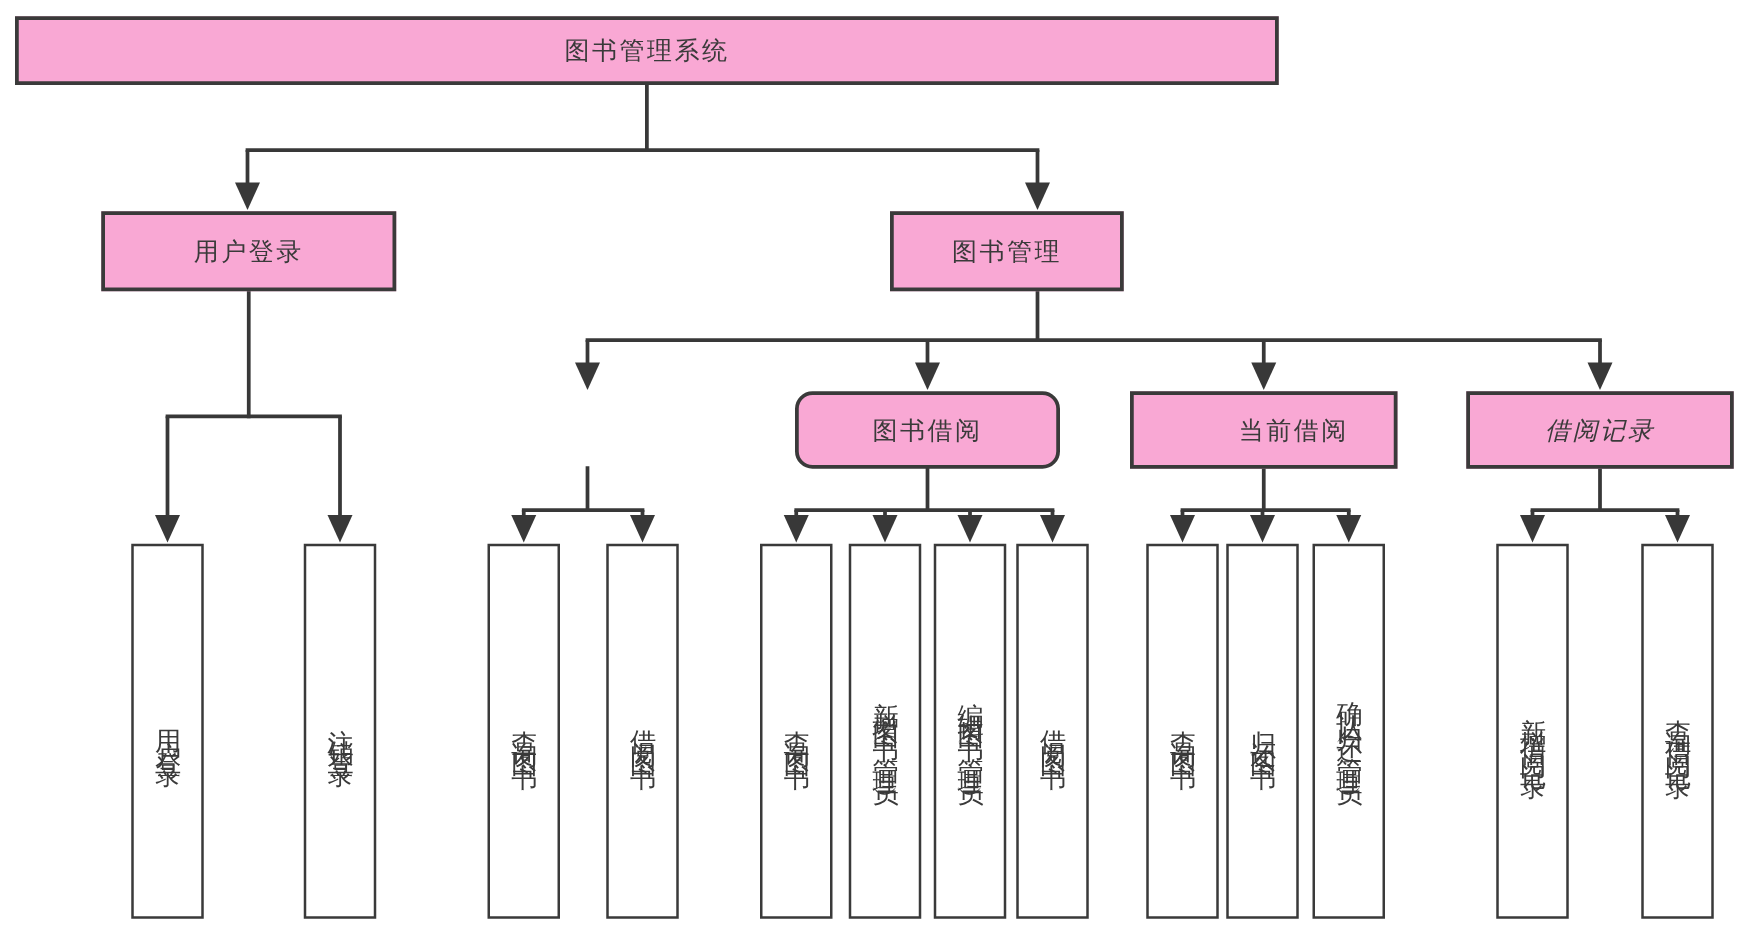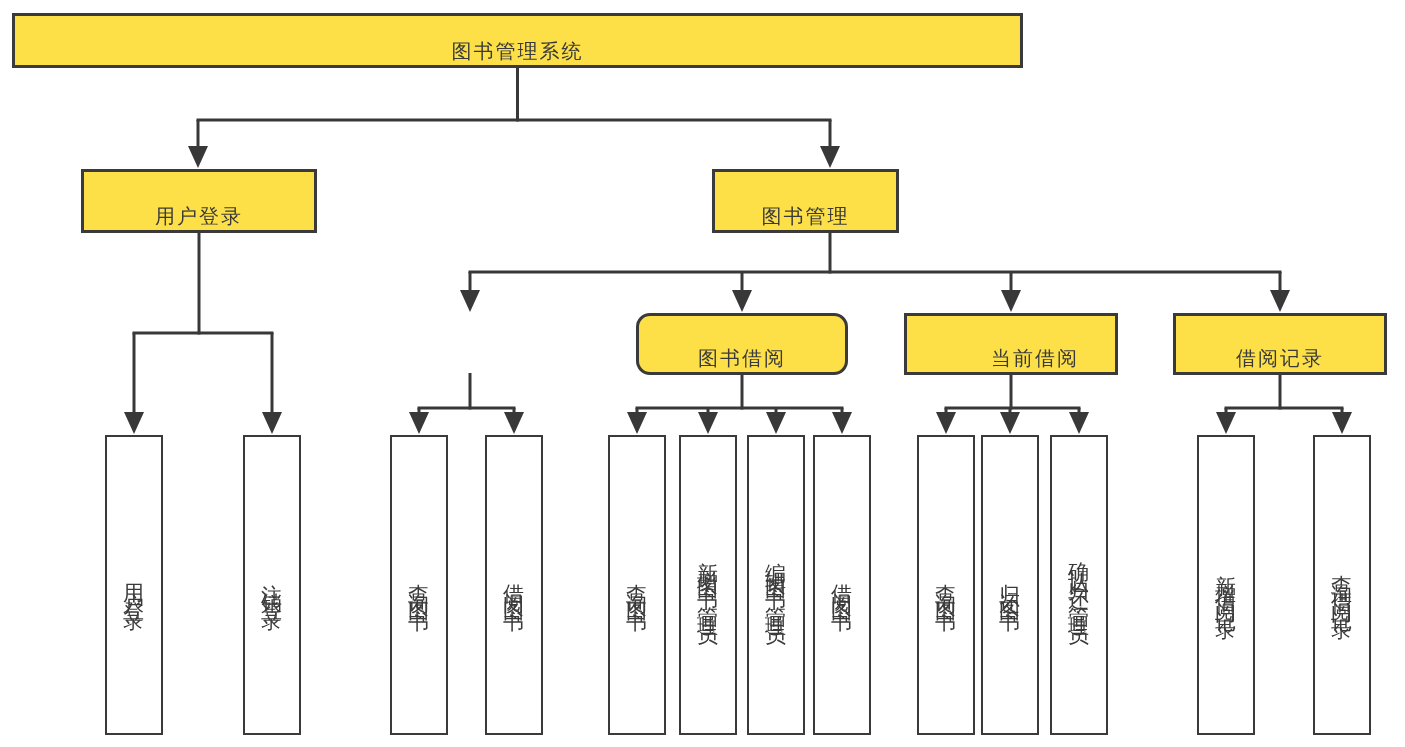--- a/index.html
+++ b/index.html
@@ -12,24 +12,24 @@
     overflow: hidden;
   }
   svg.connectors {
     position: absolute;
     left: 0; top: 0;
     pointer-events: none;
   }
   .hbox {
     box-sizing: border-box;
     position: absolute;
-    background: #fde047;
+    background: #f9a8d4;
     border: 3px solid #3a3a3a;
     display: flex;
-    align-items: flex-end;
+    align-items: center;
     justify-content: center;
   }
   .hbox span {
     font-size: 20px;
     letter-spacing: 2px;
     color: #3a3a3a;
     white-space: nowrap;
   }
   .vbox {
     box-sizing: border-box;
@@ -131,21 +131,21 @@
   <div class="hbox" style="left:712px; top:169px; width:187px; height:64px;">
     <span>图书管理</span>
   </div>
 
   <div class="hbox" style="left:636px; top:313px; width:212px; height:62px;border-radius:14px;">
     <span>图书借阅</span>
   </div>
   <div class="hbox" style="left:904px; top:313px; width:214px; height:62px;padding-left:48px;">
     <span>当前借阅</span>
   </div>
-  <div class="hbox" style="left:1173px; top:313px; width:214px; height:62px;">
+  <div class="hbox" style="left:1173px; top:313px; width:214px; height:62px;font-style:italic;">
     <span>借阅记录</span>
   </div>
 
   <div class="vbox" style="left:105px;">
     <span>用户登录</span>
   </div>
   <div class="vbox" style="left:243px;">
     <span>注销登录</span>
   </div>
 

